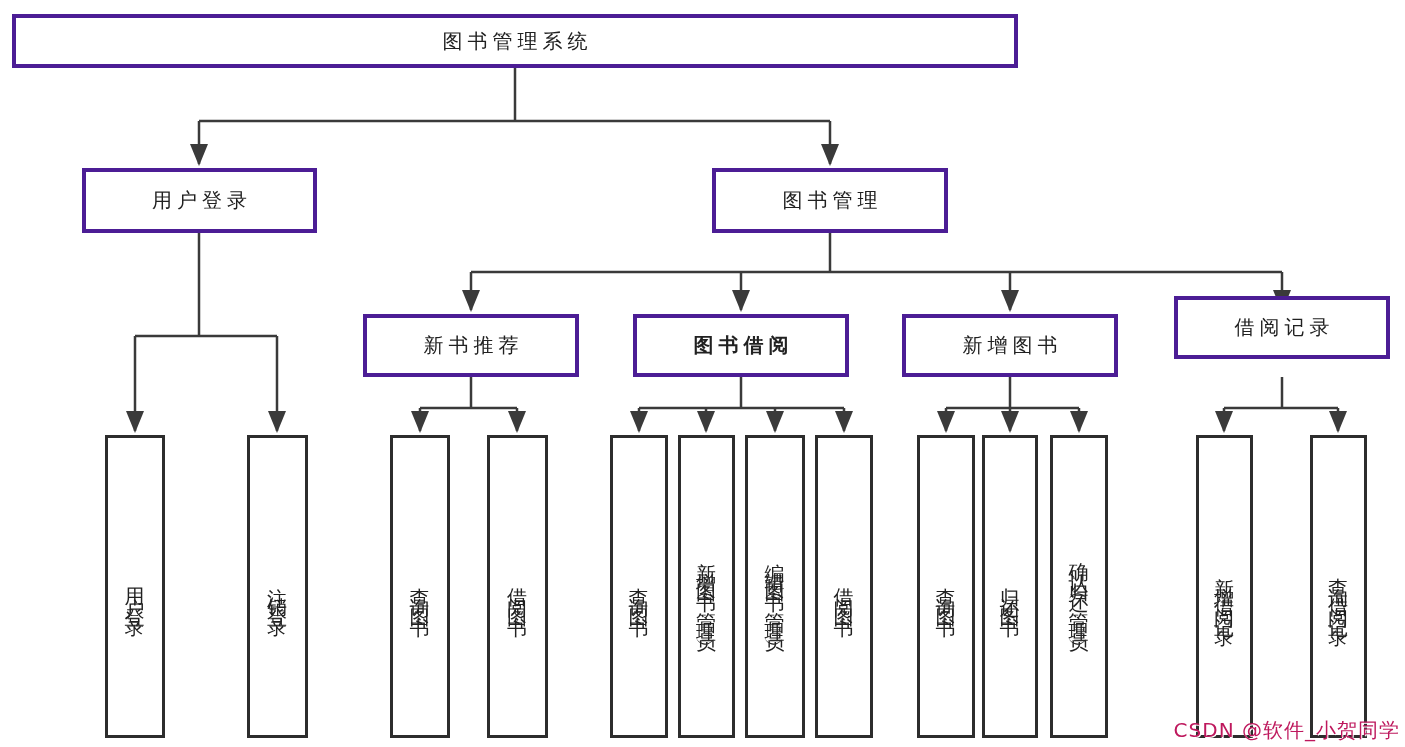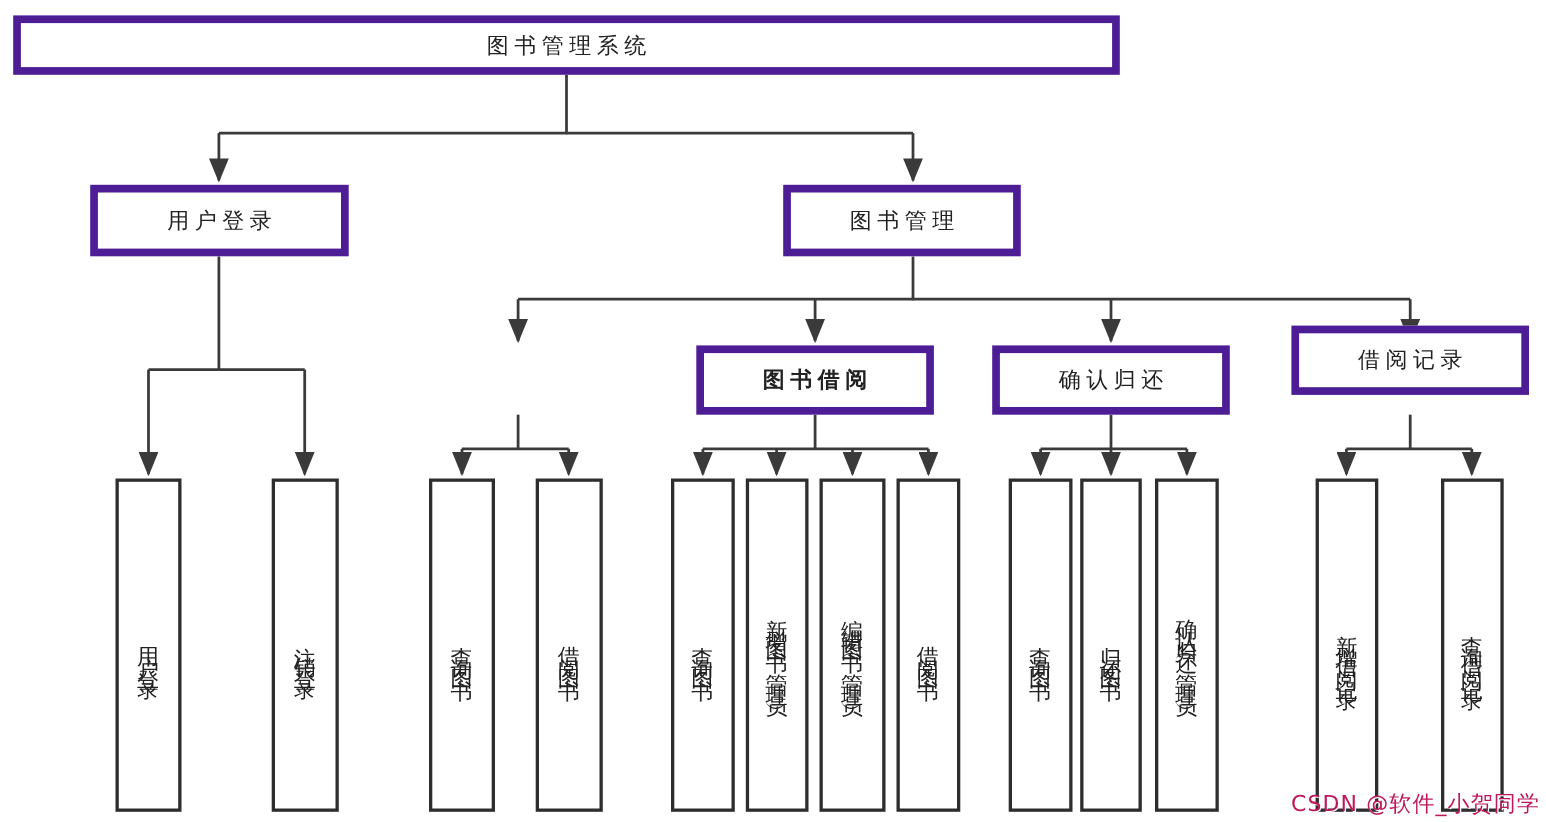--- a/index.html
+++ b/index.html
@@ -2,21 +2,21 @@
 <html><head>
 <meta charset="utf-8">
 <style>
   html,body{margin:0;padding:0;background:#ffffff;}
   body{font-family:"DejaVu Sans","Liberation Sans",sans-serif;}
   .stage{position:relative;width:1405px;height:747px;background:#ffffff;overflow:hidden;}
   .wires{position:absolute;left:0;top:0;width:1405px;height:747px;}
   .node{
     position:absolute;
     background:#ffffff;
-    border:7px solid #4c1d95;
+    border:4px solid #4c1d95;
     box-sizing:border-box;
     display:flex;align-items:center;justify-content:center;
     color:#212121;
     font-size:20px;
     letter-spacing:5px;
     text-indent:5px;          
     white-space:nowrap;
   }
   .vnode{
     position:absolute;
@@ -95,24 +95,25 @@
       <path d="M1282,377 V409"></path>
       <path d="M1224,408 H1338"></path>
       <path d="M1224,408 V431" marker-end="url(#arrowhead)"></path>
       <path d="M1338,408 V431" marker-end="url(#arrowhead)"></path>
     </g>
   </svg>
 
   <div class="node" style="left:12px;top:14px;width:1006px;height:54px;">图书管理系统</div>
 
   <div class="node" style="left:82px;top:168px;width:235px;height:65px;">用户登录</div>
-  <div class="node" style="left:712px;top:168px;width:216px;height:65px;">图书管理</div>
+  <div class="node" style="left:712px;top:168px;width:236px;height:65px;">图书管理</div>
 
+  <div class="node" style="left:363px;top:314px;width:216px;height:63px;">新书推荐</div>
   <div class="node" style="left:633px;top:314px;width:216px;height:63px;font-weight:bold;">图书借阅</div>
-  <div class="node" style="left:902px;top:314px;width:216px;height:63px;">确认归还</div>
+  <div class="node" style="left:902px;top:314px;width:216px;height:63px;">新增图书</div>
   <div class="node" style="left:1174px;top:296px;width:216px;height:63px;">借阅记录</div>
 
   <div class="vnode" style="left:105px;top:435px;width:60px;height:303px;">
     <span class="vtext">用户登录</span>
   </div>
   <div class="vnode" style="left:247px;top:435px;width:61px;height:303px;">
     <span class="vtext">注销登录</span>
   </div>
 
   <div class="vnode" style="left:390px;top:435px;width:60px;height:303px;">

